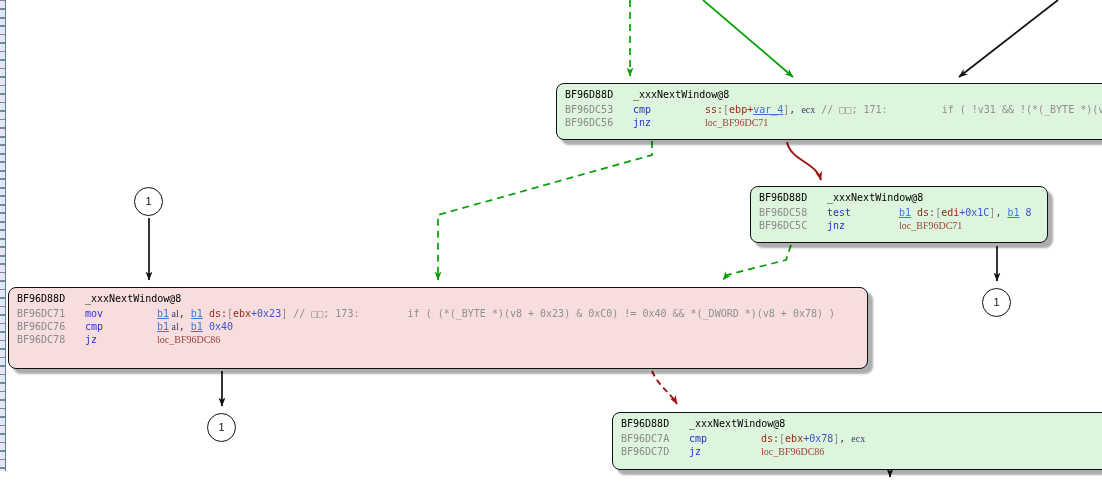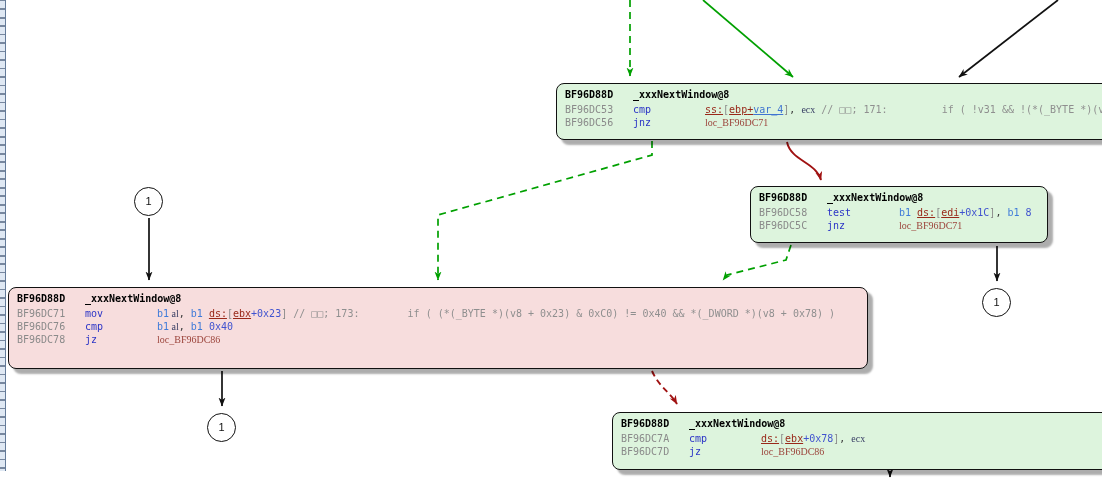--- a/index.html
+++ b/index.html
@@ -34,27 +34,27 @@
   .block.pink{background:#f7dddd;}
   #block-top   {left:556px;top:83px; width:700px;height:57px;}
   #block-right {left:750px;top:186px;width:298px;height:57px;}
   #block-pink  {left:8px;  top:287px;width:860px;height:82px;}
   #block-bottom{left:612px;top:412px;width:560px;height:58px;}
   .row{display:flex;white-space:pre;height:13px;}
   .row.hdr{height:15px;}
   .col-addr{width:68px;flex:0 0 68px;color:#8a8a8a;}
   .col-mnem{width:72px;flex:0 0 72px;color:#2b34c6;}
   .ops{white-space:pre;}
-  .hdr .col-addr,.hdr-name{color:#000;font-weight:bold;}
+  .hdr .col-addr,.hdr-name{color:#000;font-weight:normal;}
   
-  .t-seg{color:#992819;text-decoration:underline;}
+  .t-seg{color:#992819;}
   .t-pun{color:#8a8a8a;}
   .t-plain{color:#3c3c3c;}
   .t-reg{color:#363c63;font-family:Liberation Serif, serif;}
-  .t-size{color:#3f7bd9;}
+  .t-size{color:#3f7bd9;text-decoration:underline;}
   .t-num{color:#4053cf;}
   .t-var{color:#3f74d1;text-decoration:underline;}
   .t-loc{color:#9c453c;font-family:Liberation Serif, serif;}
   .t-com{color:#8f8f8f;}
   
   .edge-circle{
     position:absolute;z-index:3;
     width:27px;height:27px;
     border:1.7px solid #111;border-radius:50%;
     background:#fff;

